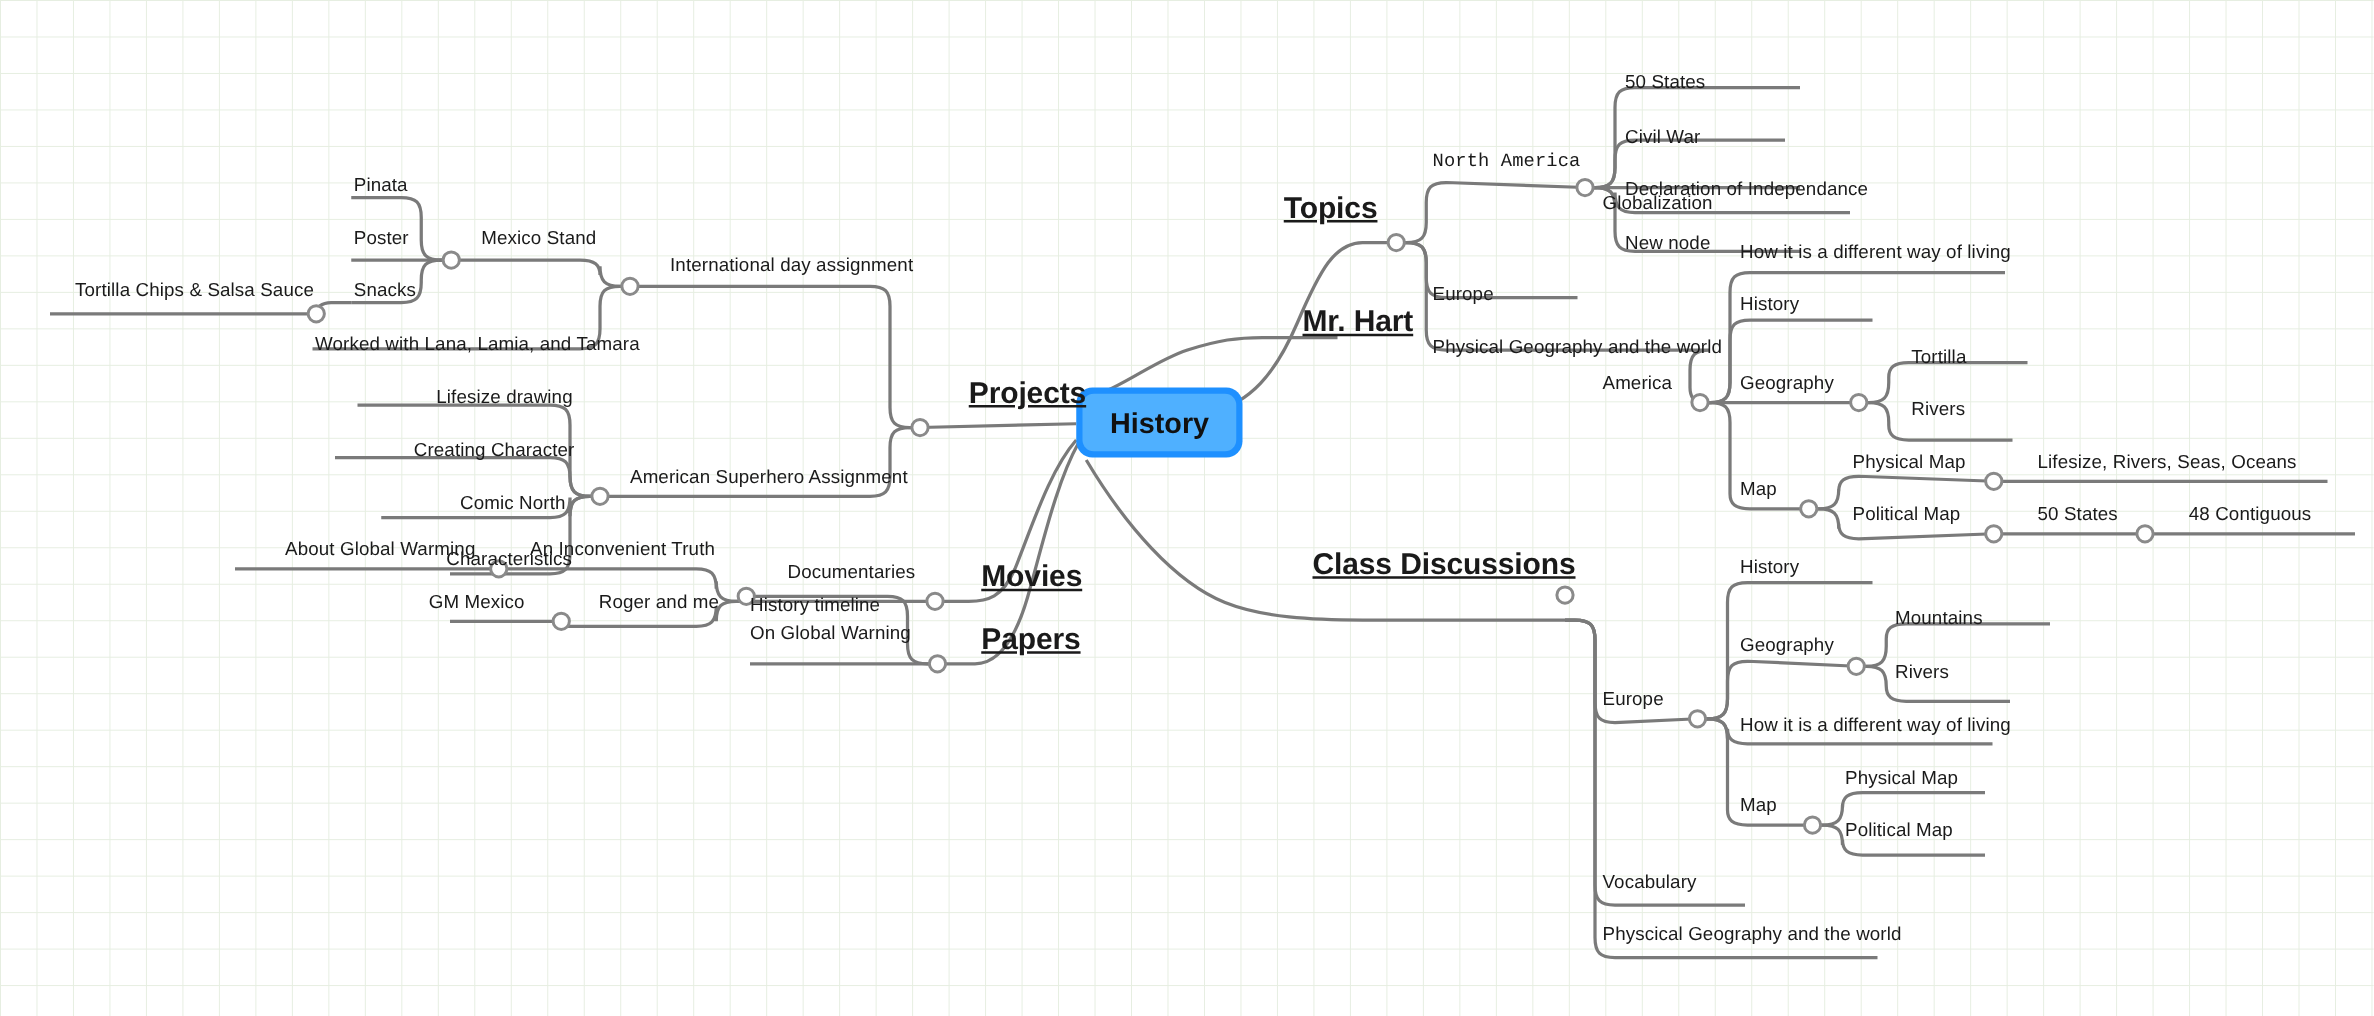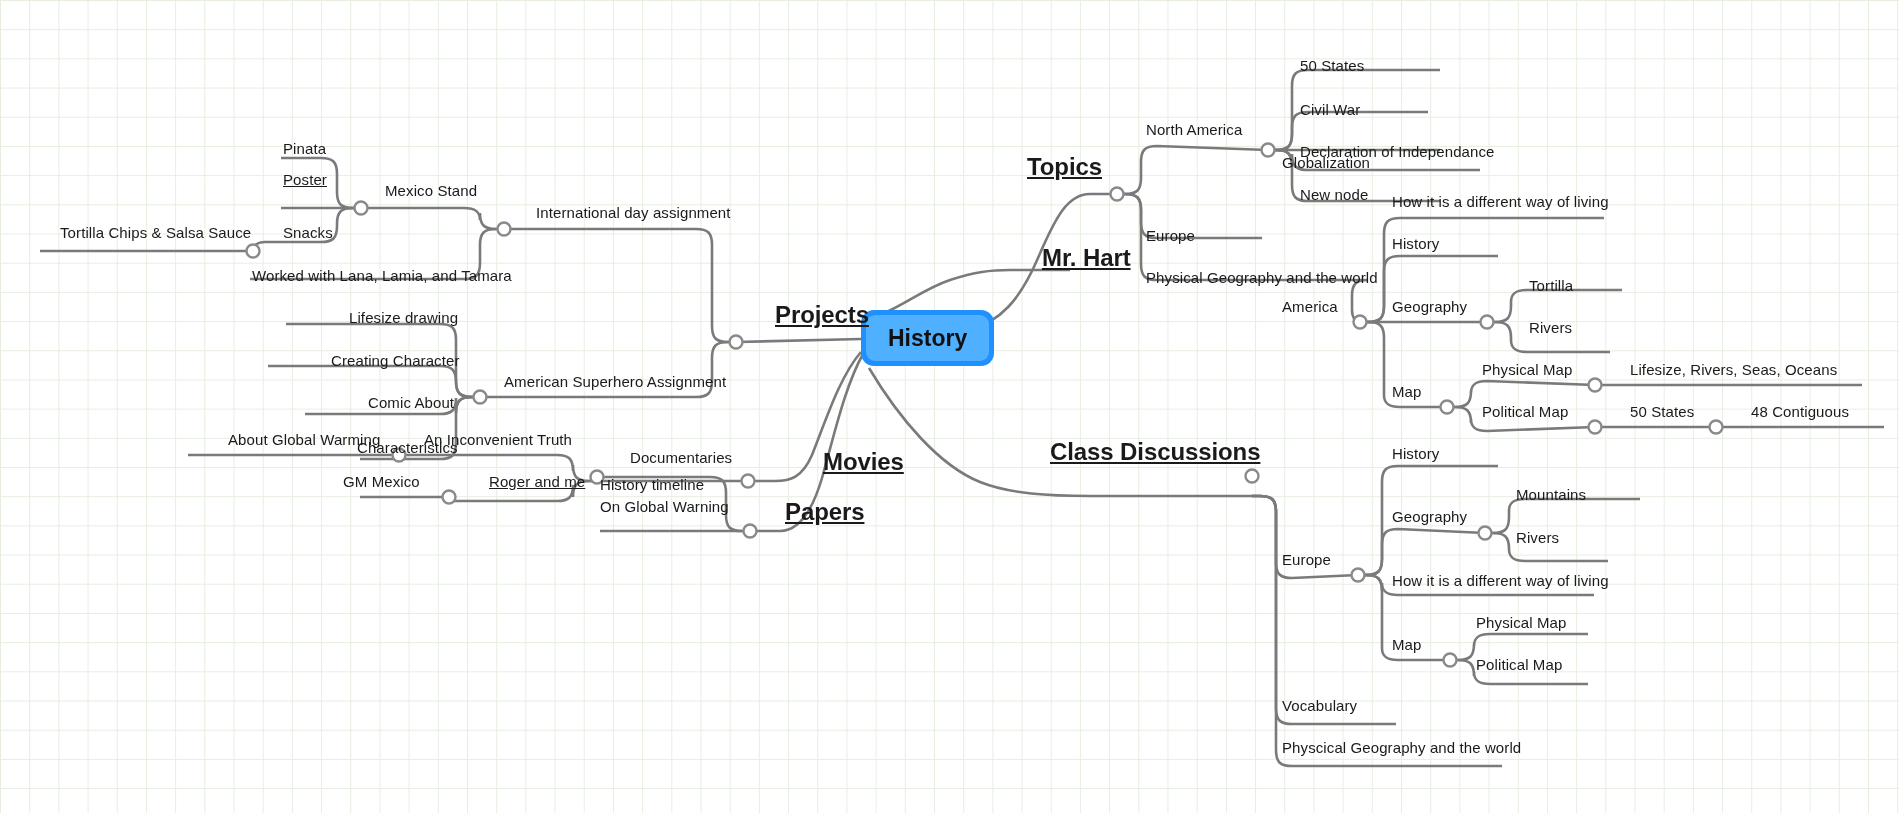--- a/index.html
+++ b/index.html
@@ -188,47 +188,47 @@
         <circle cx="1485" cy="533" r="6.5"></circle>
         <circle cx="1450" cy="660" r="6.5"></circle>
       </g>
   </svg>
 
   <div class="root-node" style="left:861px; top:310px;">
     <div class="root-inner">History</div>
   </div>
 
   <div class="lbl big" style="left:775px; top:303px;">Projects</div>
-  <div class="lbl big" style="left:785px; top:450px;margin-left:38px;">Movies</div>
+  <div class="lbl big" style="left:785px; top:450px;">Movies</div>
   <div class="lbl big" style="left:785px; top:500px;">Papers</div>
   <div class="lbl big" style="left:1027px; top:155px;">Topics</div>
   <div class="lbl big" style="left:1042px; top:246px;">Mr. Hart</div>
   <div class="lbl big" style="left:1050px; top:440px;">Class Discussions</div>
 
   <div id="node-labels">
       <div class="lbl small" style="left: 60px; top: 225px;">Tortilla Chips &amp; Salsa Sauce</div>
       <div class="lbl small" style="left: 283px; top: 141px;">Pinata</div>
-      <div class="lbl small" style="left: 283px; top: 172px; text-decoration: underline;">Poster</div>
+      <div class="lbl small" style="left: 283px; top: 183px;">Poster</div>
       <div class="lbl small" style="left: 283px; top: 225px;">Snacks</div>
       <div class="lbl small" style="left: 252px; top: 268px;">Worked with Lana, Lamia, and Tamara</div>
       <div class="lbl small" style="left: 385px; top: 183px;">Mexico Stand</div>
       <div class="lbl small" style="left: 536px; top: 205px;">International day assignment</div>
       <div class="lbl small" style="left: 349px; top: 310px;">Lifesize drawing</div>
       <div class="lbl small" style="left: 331px; top: 353px;">Creating Character</div>
-      <div class="lbl small" style="left: 368px; top: 395px;">Comic About</div>
+      <div class="lbl small" style="left: 368px; top: 395px;">Comic North</div>
       <div class="lbl small" style="left: 228px; top: 432px;">About Global Warming</div>
       <div class="lbl small" style="left: 357px; top: 440px;">Characteristics</div>
       <div class="lbl small" style="left: 343px; top: 474px;">GM Mexico</div>
       <div class="lbl small" style="left: 424px; top: 432px;">An Inconvenient Truth</div>
-      <div class="lbl small" style="left: 489px; top: 474px; text-decoration: underline;">Roger and me</div>
+      <div class="lbl small" style="left: 479px; top: 474px;">Roger and me</div>
       <div class="lbl small" style="left: 504px; top: 374px;">American Superhero Assignment</div>
       <div class="lbl small" style="left: 620px; top: 450px; margin-left: 10px;">Documentaries</div>
       <div class="lbl small" style="left: 600px; top: 477px;">History timeline</div>
       <div class="lbl small" style="left: 600px; top: 499px;">On Global Warning</div>
-      <div class="lbl small" style="left: 1146px; top: 122px;">North America</div>
+      <div class="lbl small" style="left: 1146px; top: 122px; font-family: Liberation Mono, monospace;">North America</div>
       <div class="lbl small" style="left: 1146px; top: 228px;">Europe</div>
       <div class="lbl small" style="left: 1146px; top: 270px;">Physical Geography and the world</div>
       <div class="lbl small" style="left: 1300px; top: 58px;">50 States</div>
       <div class="lbl small" style="left: 1300px; top: 102px;">Civil War</div>
       <div class="lbl small" style="left: 1300px; top: 144px;">Declaration of Independance</div>
       <div class="lbl small" style="left: 1282px; top: 155px;">Globalization</div>
       <div class="lbl small" style="left: 1300px; top: 187px;">New node</div>
       <div class="lbl small" style="left: 1282px; top: 299px;">America</div>
       <div class="lbl small" style="left: 1392px; top: 194px;">How it is a different way of living</div>
       <div class="lbl small" style="left: 1392px; top: 236px;">History</div>

